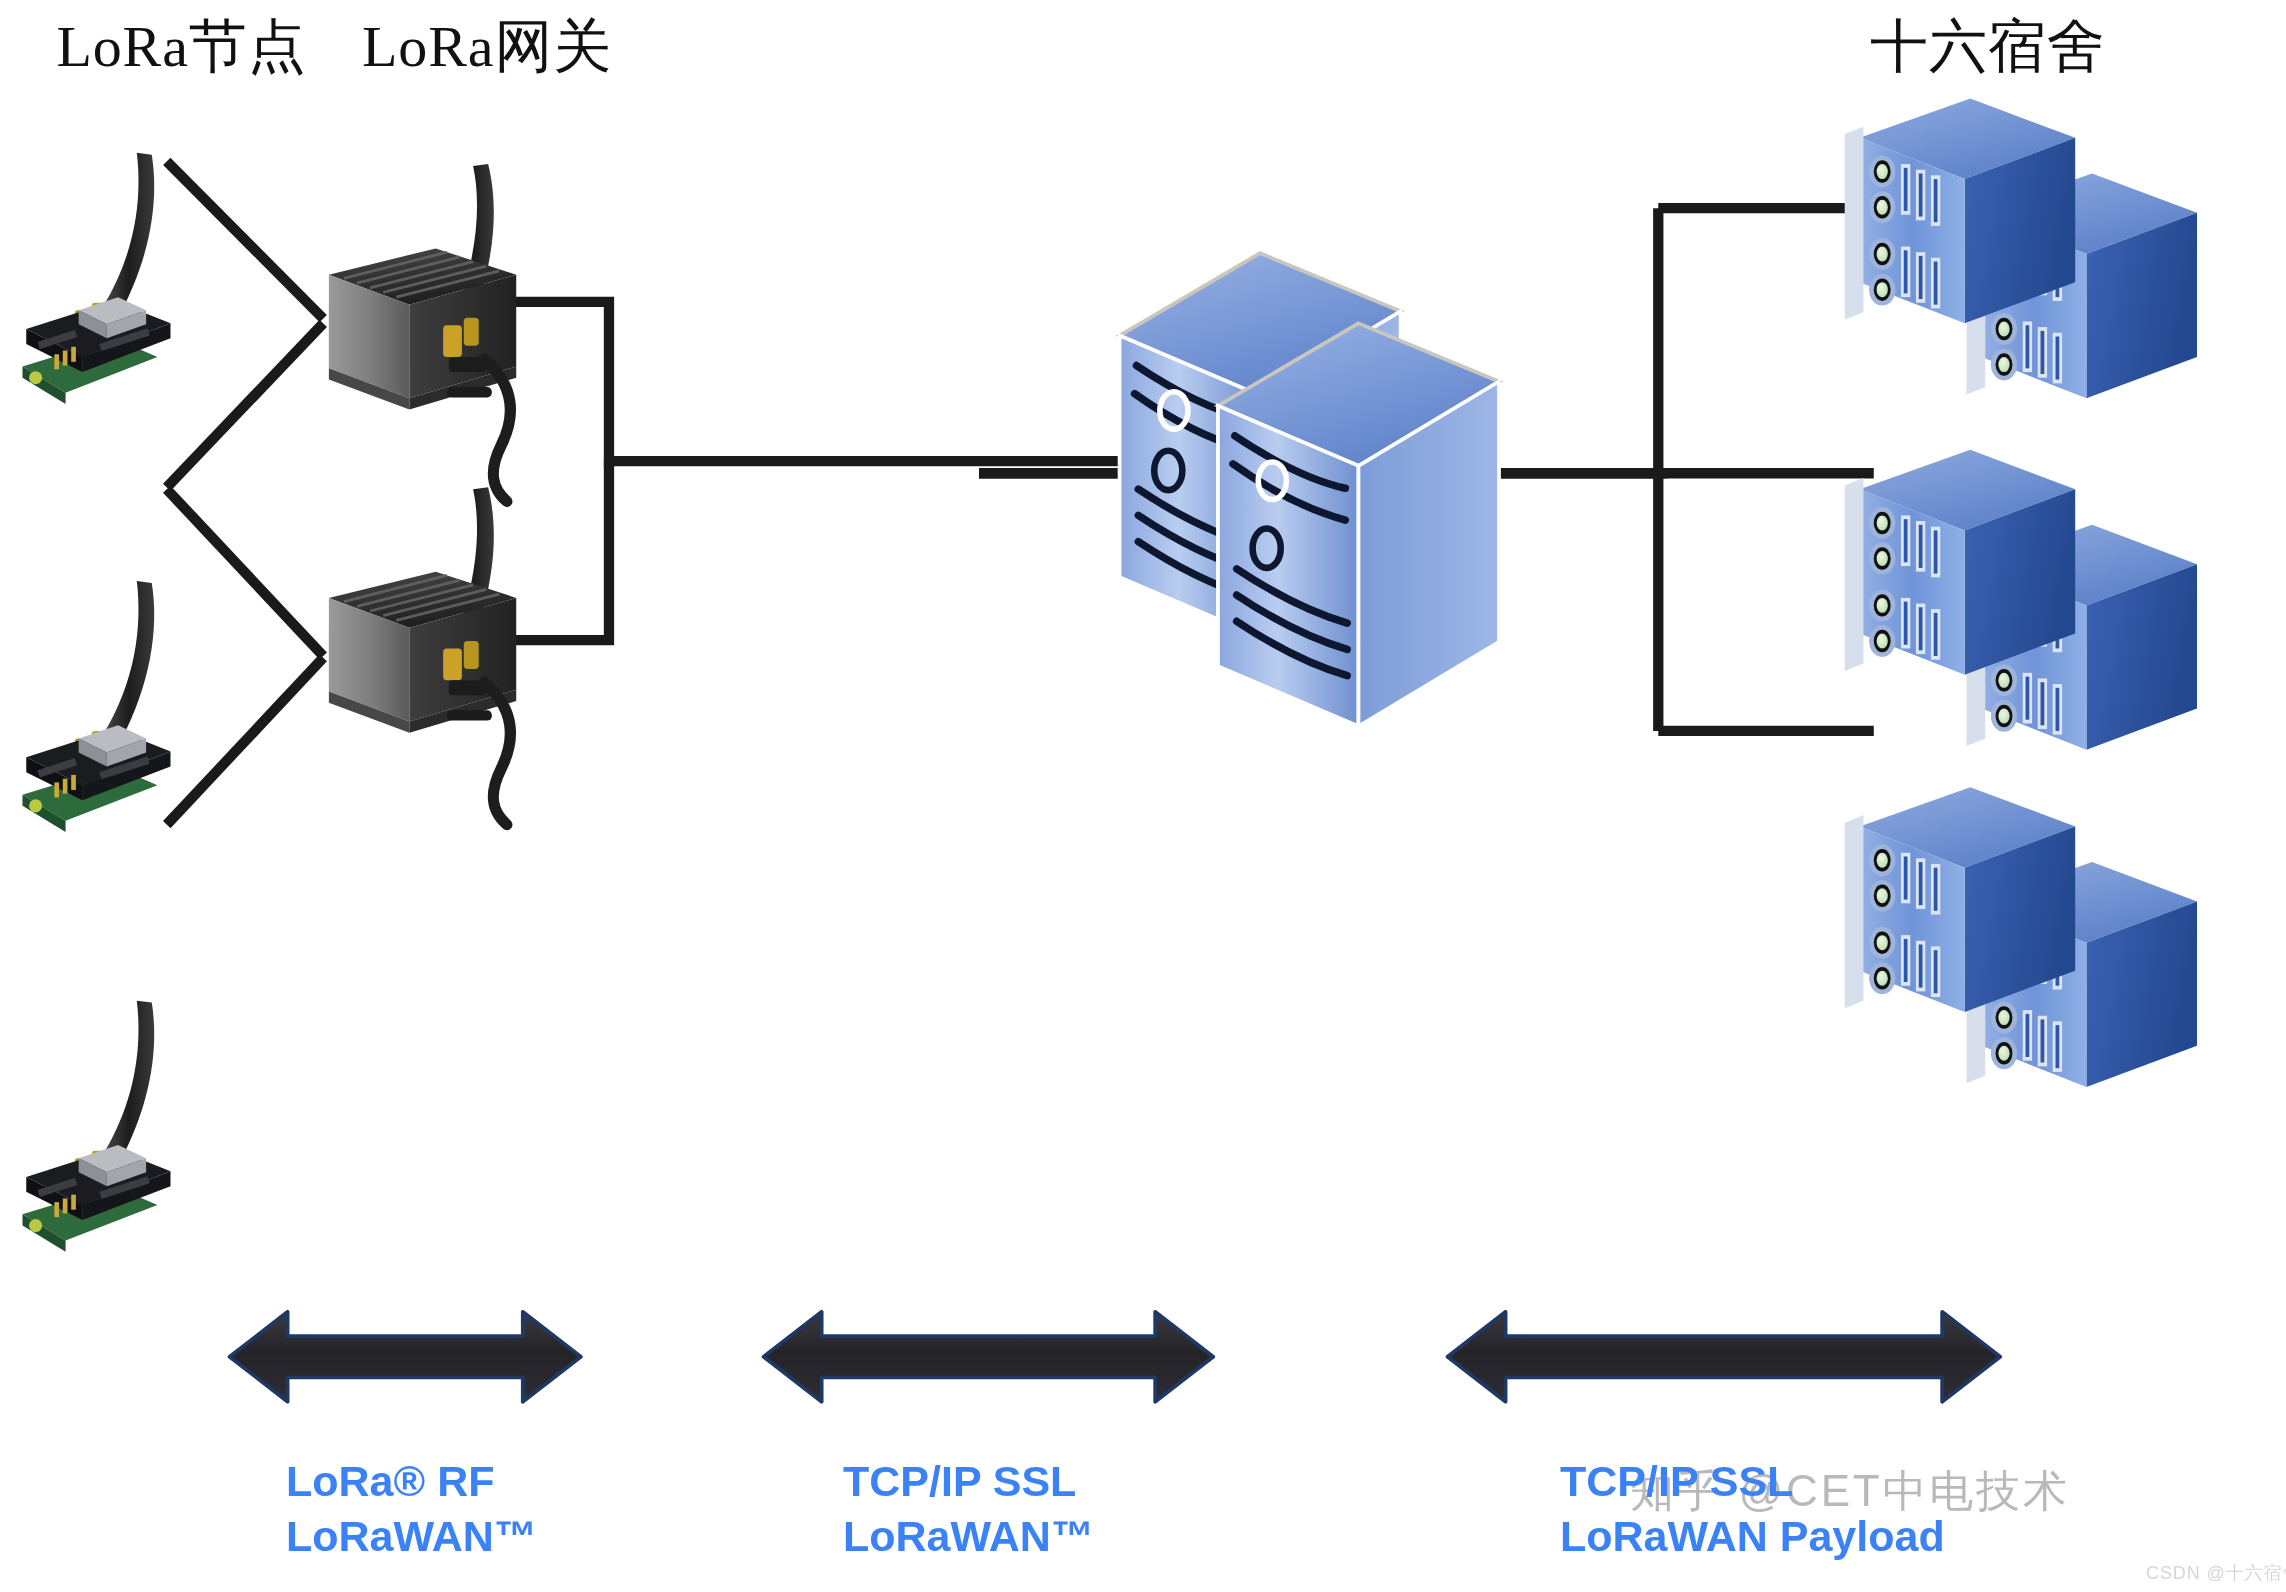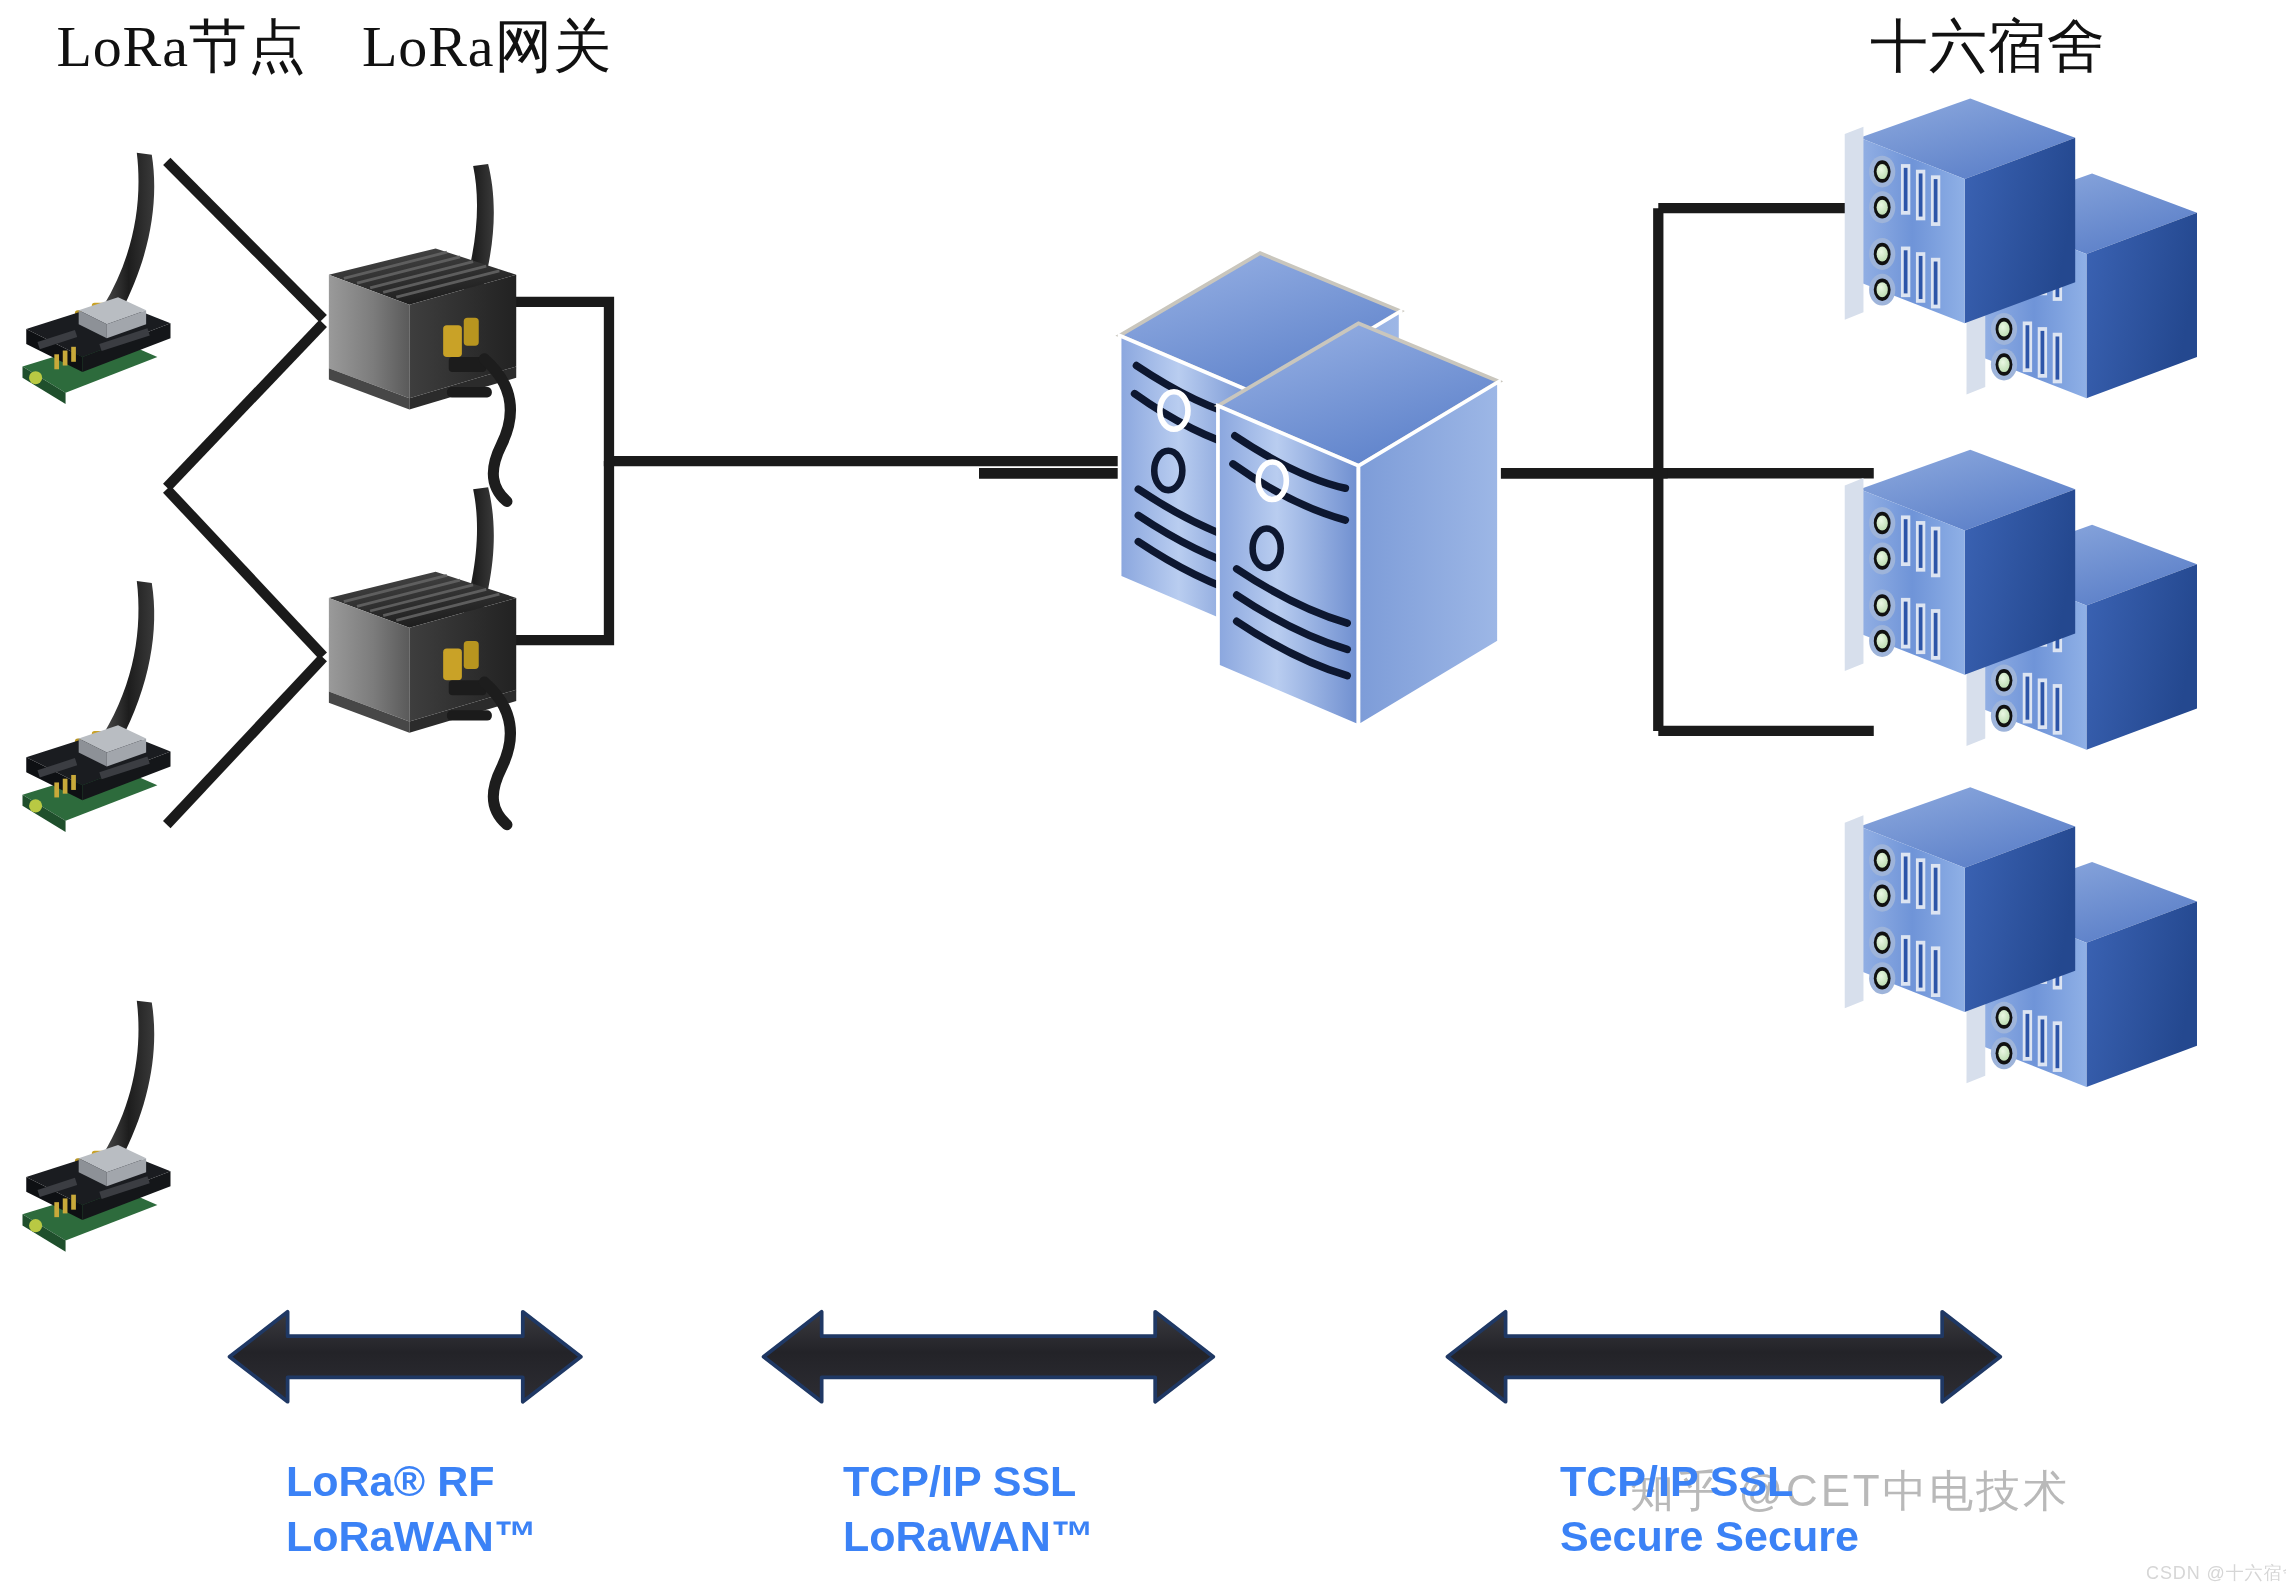--- a/index.html
+++ b/index.html
@@ -534,20 +534,20 @@
     <div>LoRaWAN™</div>
   </div>
 
   <div class="proto" style="left:843px;top:1454px;">
     <div>TCP/IP SSL</div>
     <div>LoRaWAN™</div>
   </div>
 
   <div class="proto" style="left:1560px;top:1454px;z-index:5;">
     <div>TCP/IP SSL</div>
-    <div>Secure Secure</div>
+    <div>LoRaWAN Payload</div>
   </div>
 
   <div class="wm-zhihu" style="left:1630px;top:1462px;z-index:2;">知乎 @CET中电技术</div>
   <div class="wm-csdn" style="left:2146px;top:1561px;">CSDN @十六宿舍</div>
 
 </div>
 
 
 </body></html>

